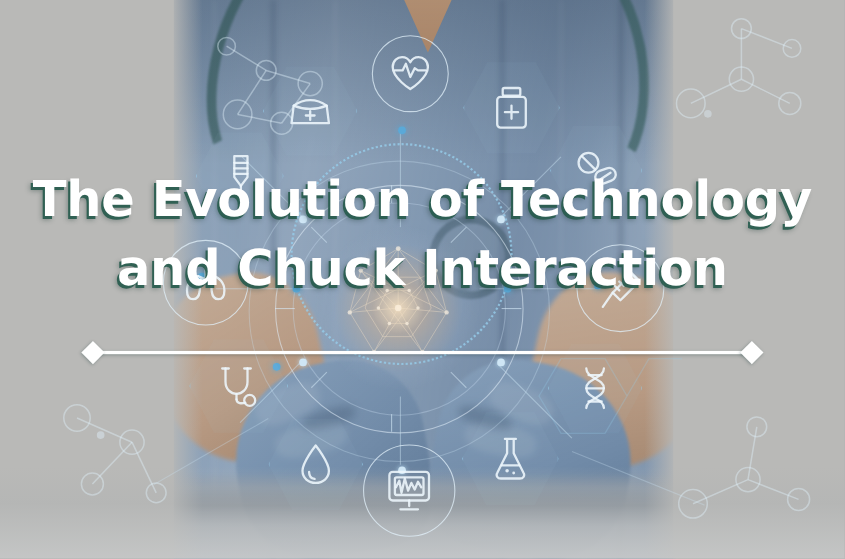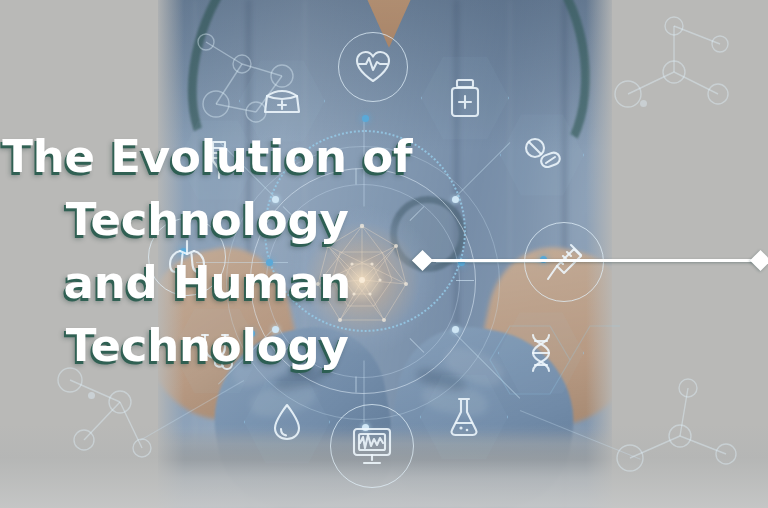--- a/index.html
+++ b/index.html
@@ -127,21 +127,21 @@
   }
   .badge svg{display:block;}
   .glyph{stroke:rgba(238,247,253,.88);stroke-width:2.1;fill:none;stroke-linecap:round;stroke-linejoin:round;}
   .glyph-f{fill:rgba(238,247,253,.88);stroke:none;}
 
   
   .mol circle{fill:none;stroke:rgba(225,240,250,.42);stroke-width:1.4;}
   .mol line{stroke:rgba(225,240,250,.42);stroke-width:1.4;}
 
   
-  .content{position:absolute;inset:0;display:flex;flex-direction:row;align-items:center;justify-content:center;}
+  .content{position:absolute;inset:0;display:flex;flex-direction:column;align-items:center;justify-content:center;}
 
   .title{
     margin:0;
     width:720px;
     text-align:center;
     font-family:"DejaVu Sans","Liberation Sans",sans-serif;
     font-weight:700;
     font-size:45px;
     line-height:1.40;
     letter-spacing:-0.2px;
@@ -447,21 +447,21 @@
     <svg style="position:absolute;left:470px;top:300px;width:150px;height:120px;opacity:.35;" viewBox="0 0 150 120">
       <g fill="none" stroke="rgba(150,205,235,.75)" stroke-width="1.2">
         <path d="M20 60 L40 26 L80 26 L100 60 L80 94 L40 94 Z"></path>
         <path d="M100 60 L120 26 L160 26"></path>
       </g>
     </svg>
   </div>
 
   <div class="content">
 
-    <h1 class="title"><span>The Evolution of Technology</span><br><span>and Human Technology</span></h1>
+    <h1 class="title"><span>The Evolution of Technology</span><br><span>and Chuck Interaction</span></h1>
 
     <div class="divider">
       <span class="dia"></span>
       <span class="bar"></span>
       <span class="dia"></span>
     </div>
 
   </div>
 
 </div>

